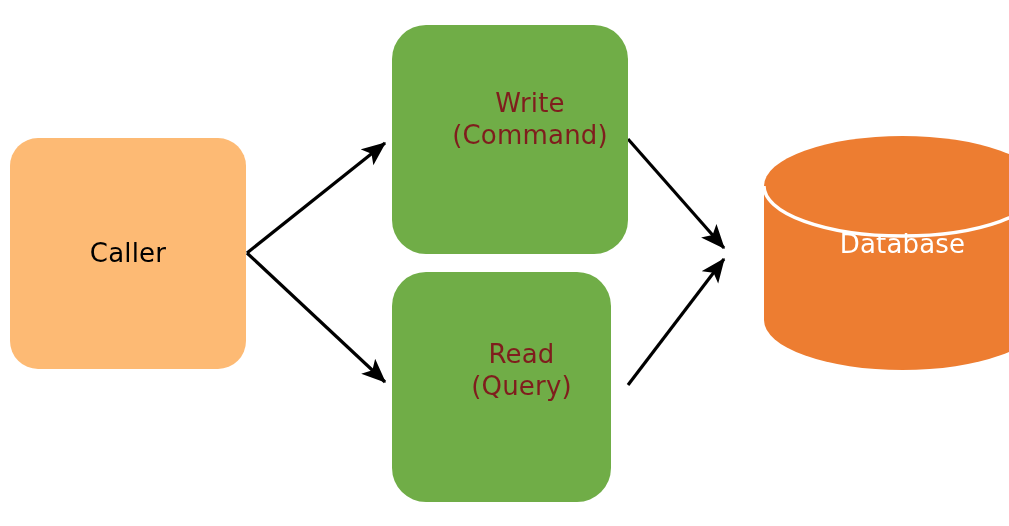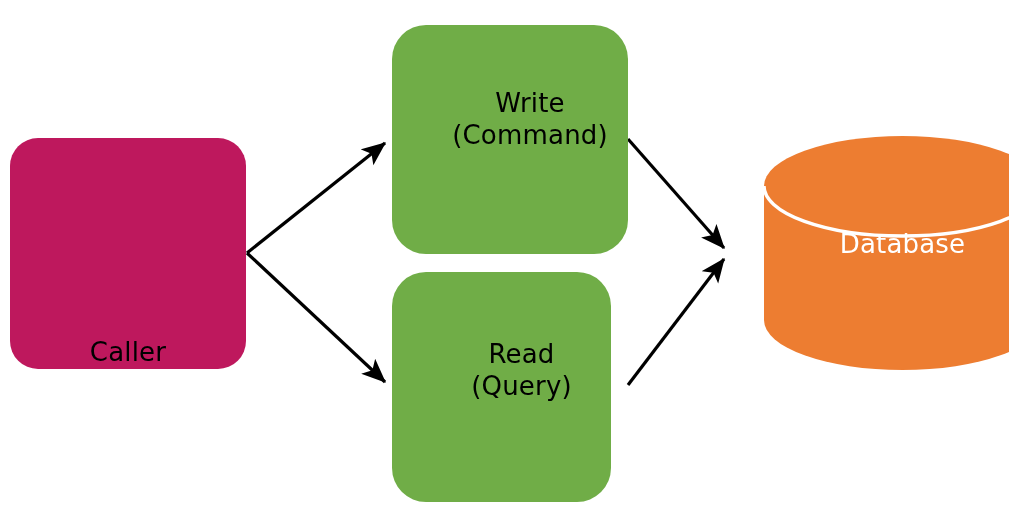--- a/index.html
+++ b/index.html
@@ -31,23 +31,22 @@
     letter-spacing: 0.2px;
     font-weight: 400;
     white-space: pre-line;
   }
   
   #caller-node {
     left: 10px;
     top: 138px;
     width: 236px;
     height: 231px;
-    background: #be185d;
+    background: #fdba74;
     border-radius: 28px;
-    align-items: flex-end;
   }
   #caller-node .node-label { color: #000000; }
 
   
   #write-node {
     left: 392px;
     top: 25px;
     width: 236px;
     height: 229px;
     background: #70ad47;
@@ -56,21 +55,21 @@
   
   #read-node {
     left: 392px;
     top: 272px;
     width: 219px;
     height: 230px;
     background: #70ad47;
     border-radius: 34px;
   }
   #write-node .node-label,
-  #read-node .node-label { color: #000000; margin-left: 40px; }
+  #read-node .node-label { color: #7f1d1d; margin-left: 40px; }
 
   
   #write-node { align-items: center; }
   #write-node .node-label { transform: translateY(-20px); }
   #read-node .node-label { transform: translateY(-16px); }
 
   
   #database-node {
     left: 764px;
     top: 136px;

